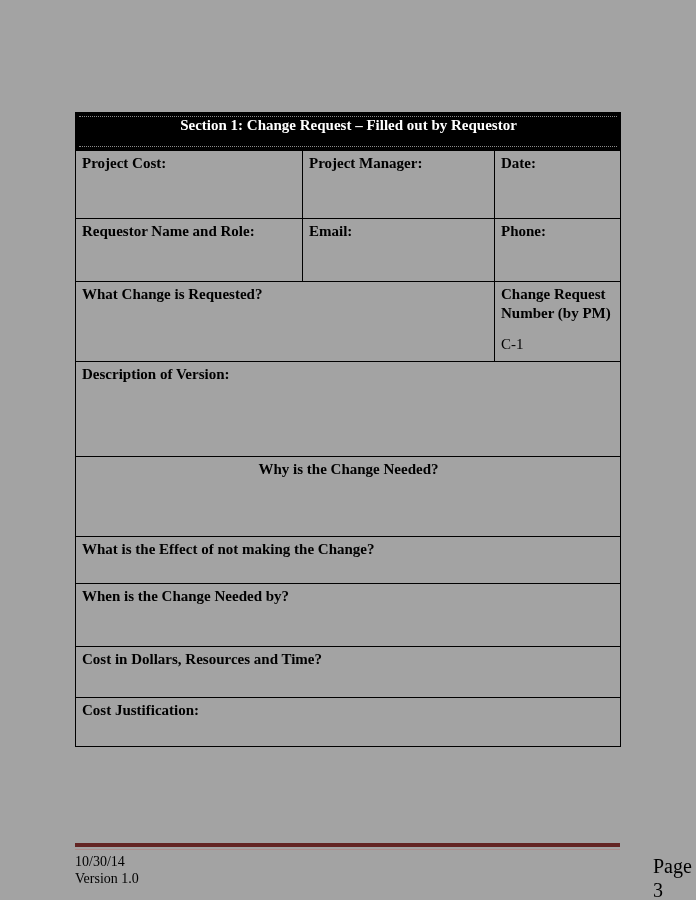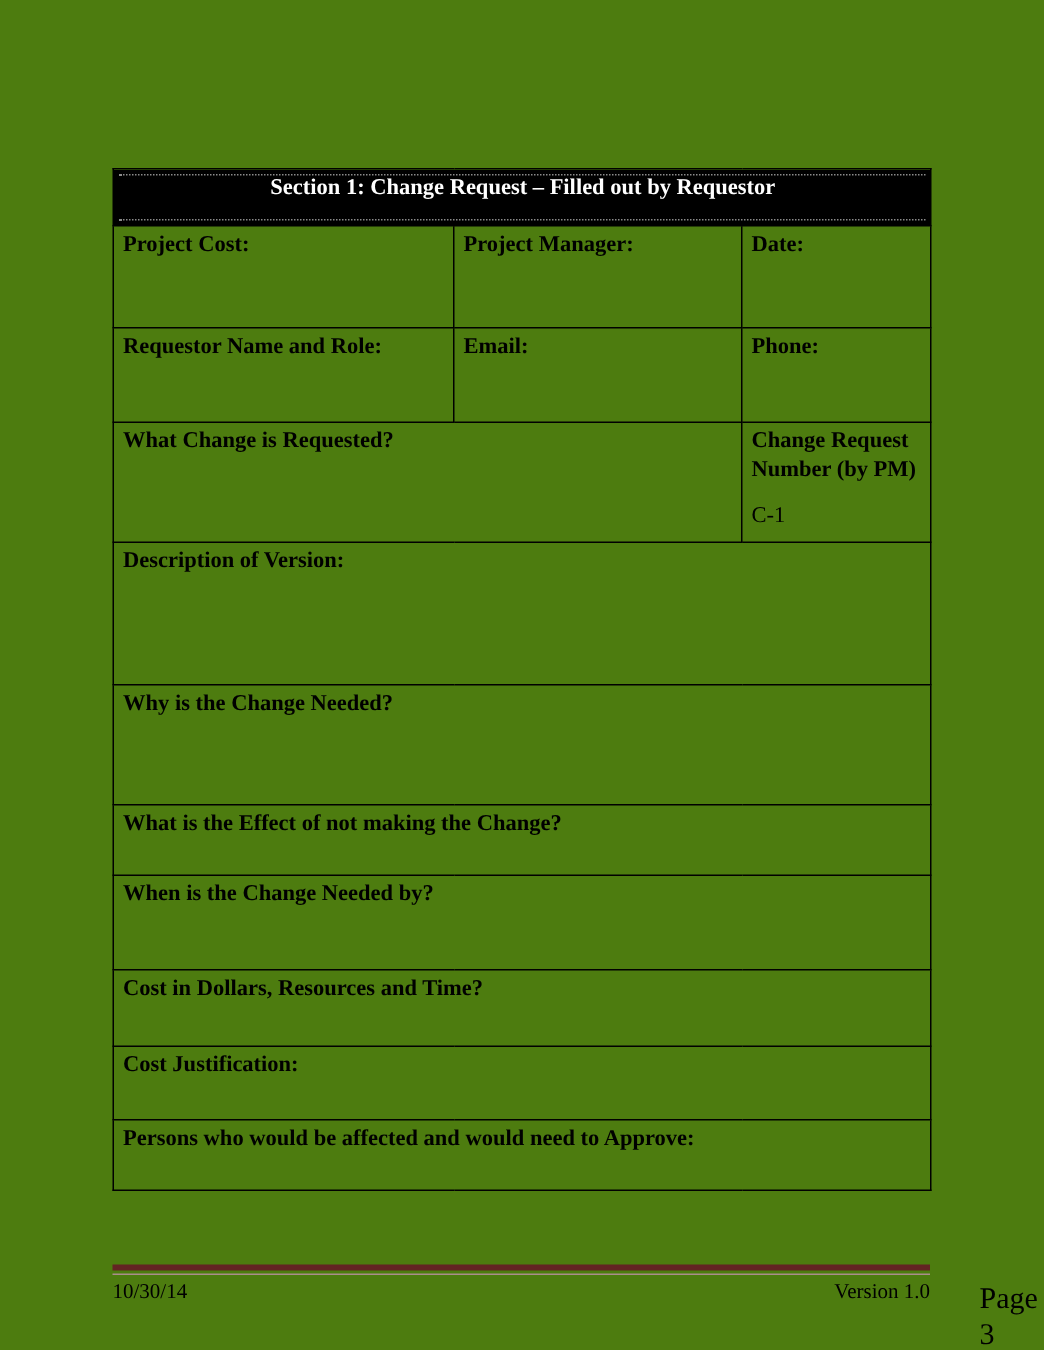--- a/index.html
+++ b/index.html
@@ -6,21 +6,21 @@
     margin: 0;
     padding: 0;
     background: #ffffff;
   }
   * { box-sizing: border-box; }
 
   .page {
     position: relative;
     width: 696px;
     height: 900px;
-    background: #4d7c0f;
+    background: #a3a3a3;
     font-family: "Liberation Serif", serif;
     color: #000000;
     overflow: hidden;
   }
 
   
   table.cr-form {
     position: absolute;
     left: 75px;
     top: 112px;
@@ -52,21 +52,21 @@
     border-bottom: 1px dotted #8a8a8a;
     pointer-events: none;
   }
   .hdr-text { position: relative; }
 
   tr.r-hdr { height: 38px; }
   tr.r1  { height: 68px; }
   tr.r2  { height: 63px; }
   tr.r3  { height: 80px; }
   tr.r4  { height: 95px; }
-  tr.r5  { height: 80px; }
+  tr.r5  { height: 80px; text-align: center; }
   tr.r6  { height: 47px; }
   tr.r7  { height: 63px; margin-left: 13px; }
   tr.r8  { height: 51px; }
   tr.r9  { height: 49px; }
   tr.r10 { height: 47px; }
 
   .cr-value {
     font-weight: normal;
     margin-top: 12px;
   }
@@ -82,20 +82,21 @@
     height: 7px;
     border-top: 4px solid #632423;
     border-bottom: 1px solid #ab8d8c;
   }
   .footer-textrow {
     display: flex;
     justify-content: space-between;
     margin-top: 4px;
     font-size: 14px;
     line-height: 1.2;
+    flex-direction: column;
   }
   .footer-pagenum {
     position: absolute;
     left: 653px;
     top: 854px;
     font-size: 20px;
     line-height: 1.2;
   }
 </style>
 </head>
@@ -181,25 +182,20 @@
         <span>Cost in Dollars, Resources and Time?</span>
       </td>
     </tr>
 
     <tr class="r9">
       <td colspan="3">
         <span>Cost Justification:</span>
       </td>
     </tr>
 
-    <tr class="r10">
-      <td colspan="3">
-        <span>Persons who would be affected and would need to Approve:</span>
-      </td>
-    </tr>
   </tbody>
     </table>
 
   <div class="footer-block">
     <div class="footer-rule"></div>
     <div class="footer-textrow">
       <span>10/30/14</span>
       <span>Version 1.0</span>
     </div>
   </div>

